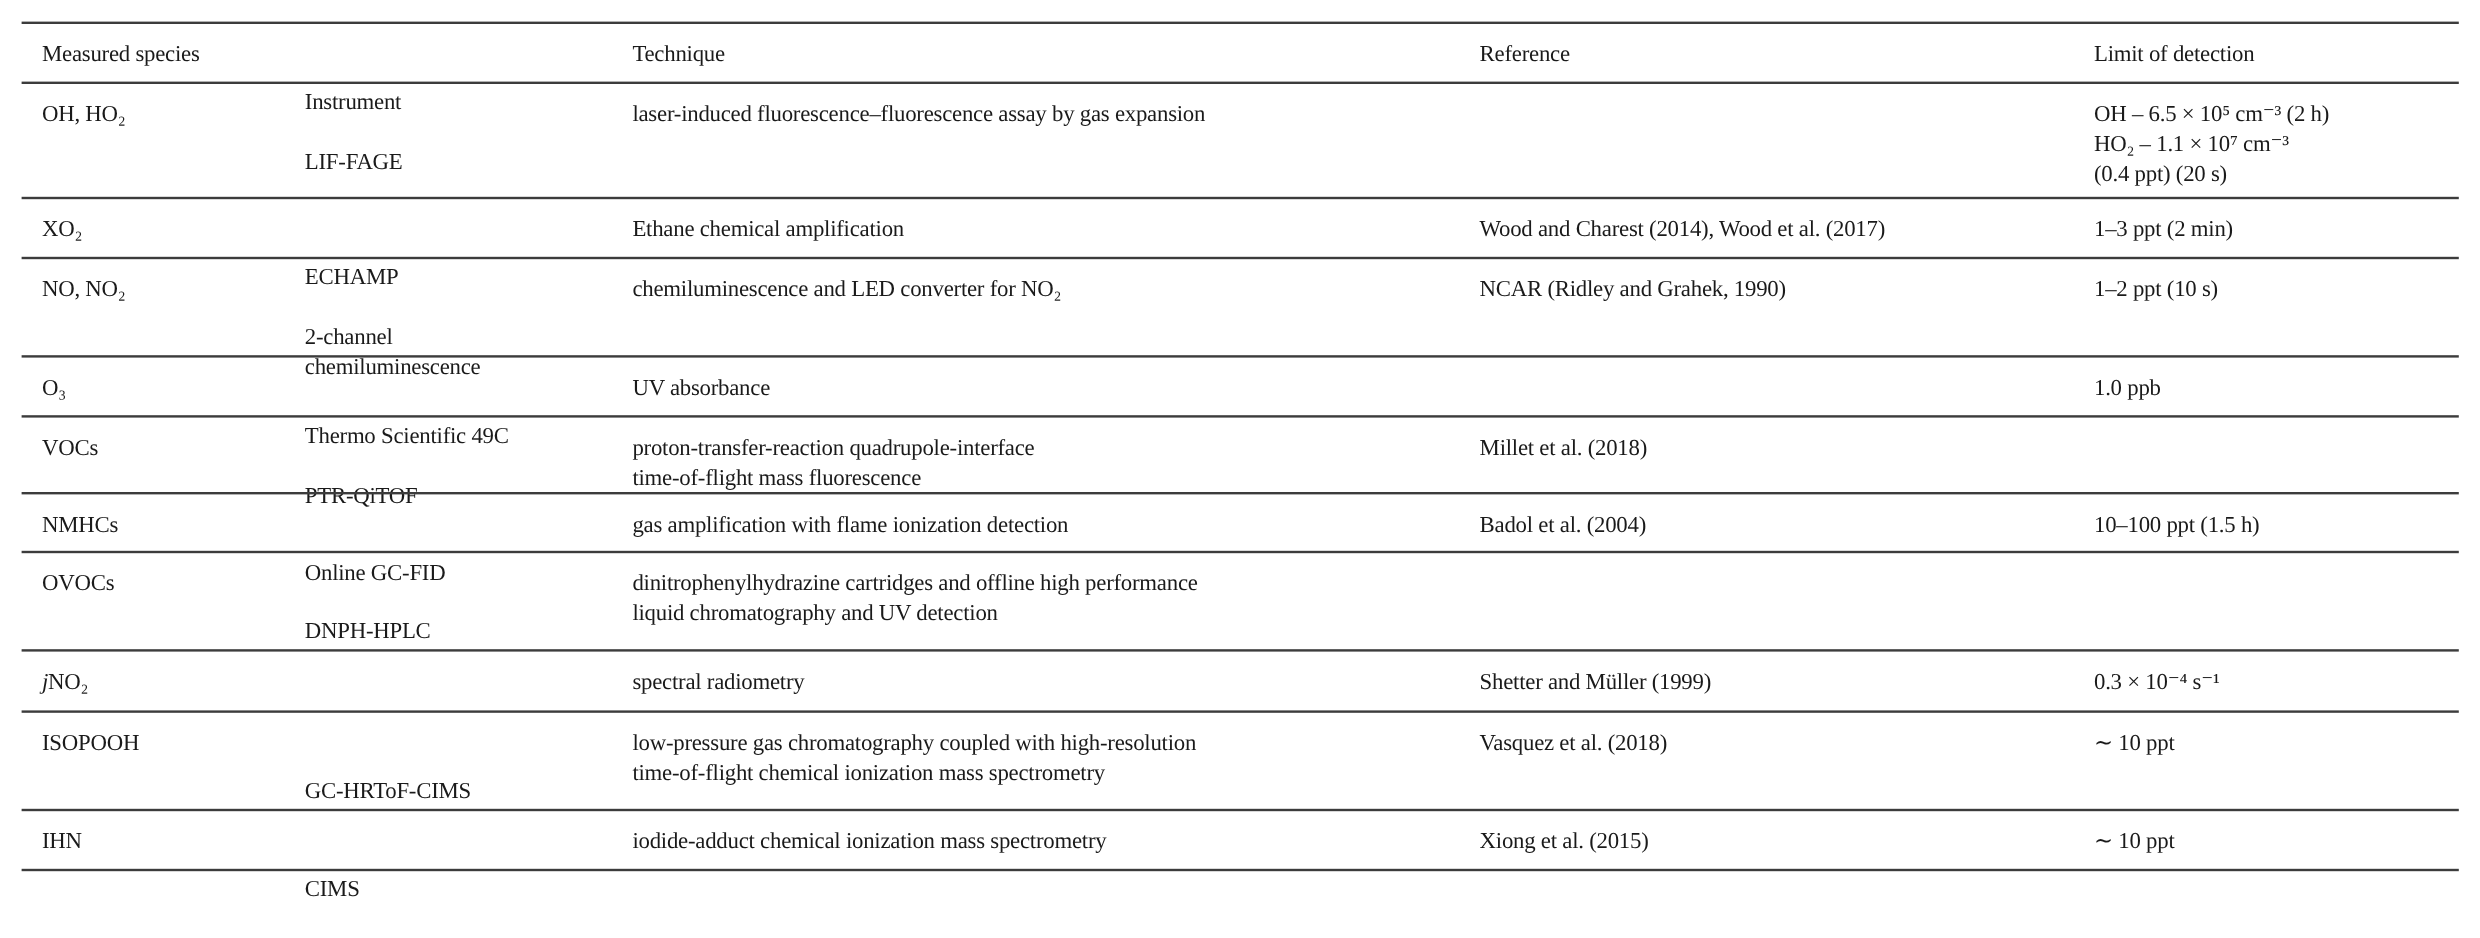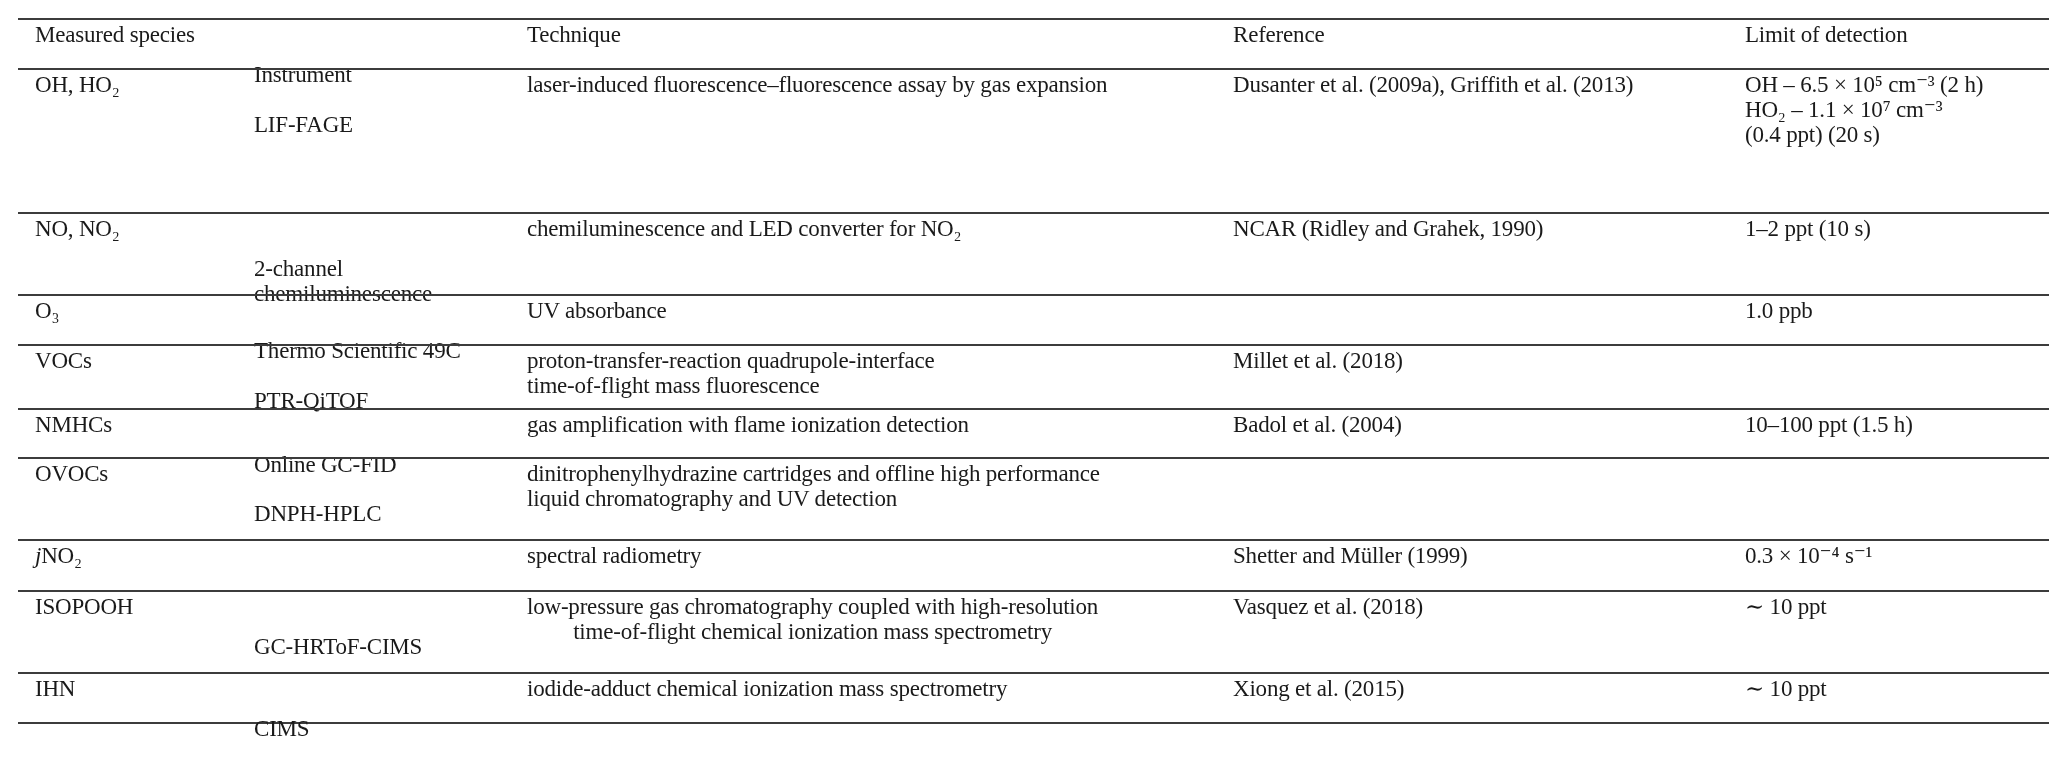--- a/index.html
+++ b/index.html
@@ -12,23 +12,23 @@
     position: absolute; left: 18px; top: 18px; width: 2031px;
   }
   .row {
     position: relative;
     border-top: 2px solid #3c3c3c;
     box-sizing: border-box;
   }
   .row.last { border-bottom: 2px solid #3c3c3c; text-align: center; }
   .cell {
     position: absolute; top: 0;
-    font-size: 23px; line-height: 25px;
+    font-size: 19px; line-height: 25px;
     letter-spacing: -0.2px;
-    padding-top: 2px;
+    padding-top: 13px;
     white-space: nowrap;
   }
   .c0 { left: 17px; }
   .c1 { left: 236px; margin-top: 40px; }
   .c2 { left: 509px; }
   .c3 { left: 1215px; }
   .c4 { left: 1727px; }
   .line { display: block; }
   .it { font-style: italic; }
 </style>
@@ -38,34 +38,44 @@
 <div class="tbl">
 
   <div class="row" style="height:50px;">
     <div class="cell c0">Measured species</div>
     <div class="cell c1">Instrument</div>
     <div class="cell c2">Technique</div>
     <div class="cell c3">Reference</div>
     <div class="cell c4">Limit of detection</div>
   </div>
 
-  <div class="row" style="height:144px;">
+  <div class="row" style="height:96px;">
     <div class="cell c0">OH, HO₂</div>
     <div class="cell c1">LIF-FAGE</div>
     <div class="cell c2">
       <span class="line">laser-induced fluorescence–fluorescence assay by gas expansion</span>
     </div>
-    <div class="cell c3">Dusanter et al. (2009a), Griffith et al. (2013)</div>
     <div class="cell c4">
       <span class="line">OH – 6.5 × 10⁵ cm⁻³ (2 h)</span>
       <span class="line">HO₂ – 1.1 × 10⁷ cm⁻³</span>
       <span class="line">(0.4 ppt) (20 s)</span>
     </div>
   </div>
 
+  <div class="row" style="height:50px;">
+    <div class="cell c0">XO₂</div>
+    <div class="cell c1">ECHAMP</div>
+    <div class="cell c2">
+      <span class="line">Ethane chemical amplification</span>
+    </div>
+    <div class="cell c3">Wood and Charest (2014), Wood et al. (2017)</div>
+    <div class="cell c4">
+      <span class="line">1–3 ppt (2 min)</span>
+    </div>
+  </div>
 
   <div class="row" style="height:82px;">
     <div class="cell c0">NO, NO₂</div>
     <div class="cell c1">
       <span class="line">2-channel</span>
       <span class="line">chemiluminescence</span>
     </div>
     <div class="cell c2">
       <span class="line">chemiluminescence and LED converter for NO₂</span>
     </div>
@@ -126,21 +136,21 @@
     <div class="cell c1"></div>
     <div class="cell c2">
       <span class="line">spectral radiometry</span>
     </div>
     <div class="cell c3">Shetter and Müller (1999)</div>
     <div class="cell c4">
       <span class="line">0.3 × 10⁻⁴ s⁻¹</span>
     </div>
   </div>
 
-  <div class="row" style="height:82px;text-align:center;">
+  <div class="row" style="height:82px;">
     <div class="cell c0">ISOPOOH</div>
     <div class="cell c1">GC-HRToF-CIMS</div>
     <div class="cell c2">
       <span class="line">low-pressure gas chromatography coupled with high-resolution</span>
       <span class="line">time-of-flight chemical ionization mass spectrometry</span>
     </div>
     <div class="cell c3">Vasquez et al. (2018)</div>
     <div class="cell c4">
       <span class="line">∼ 10 ppt</span>
     </div>

